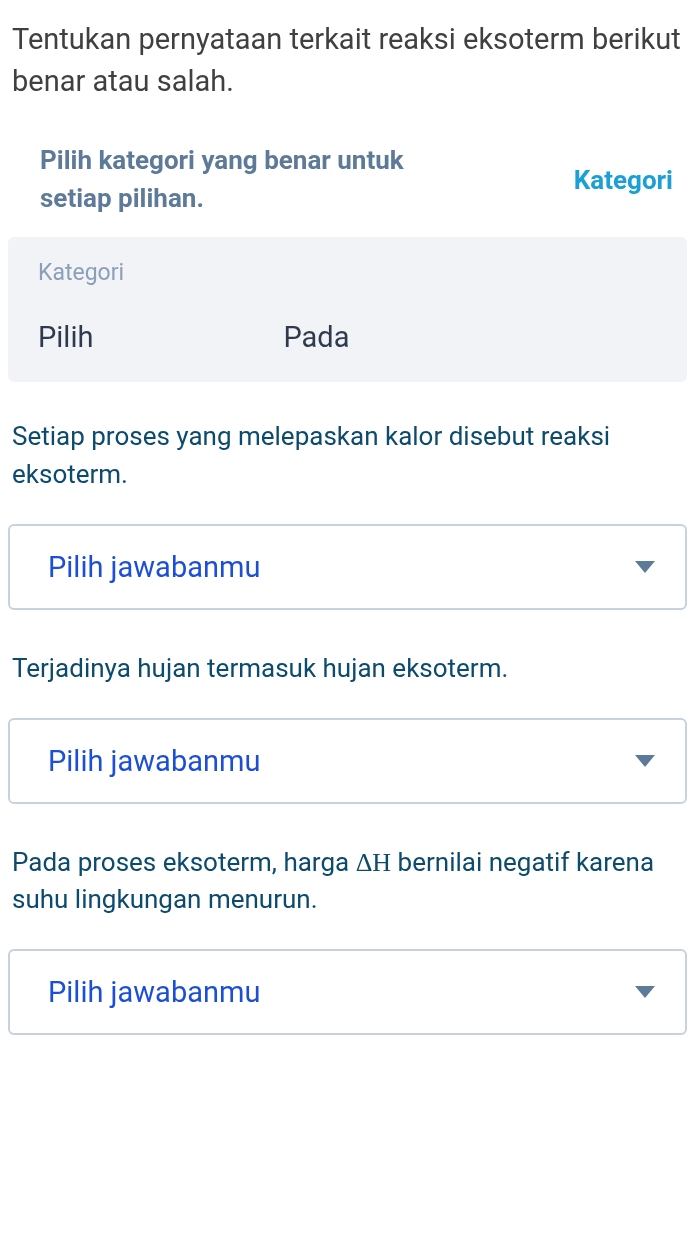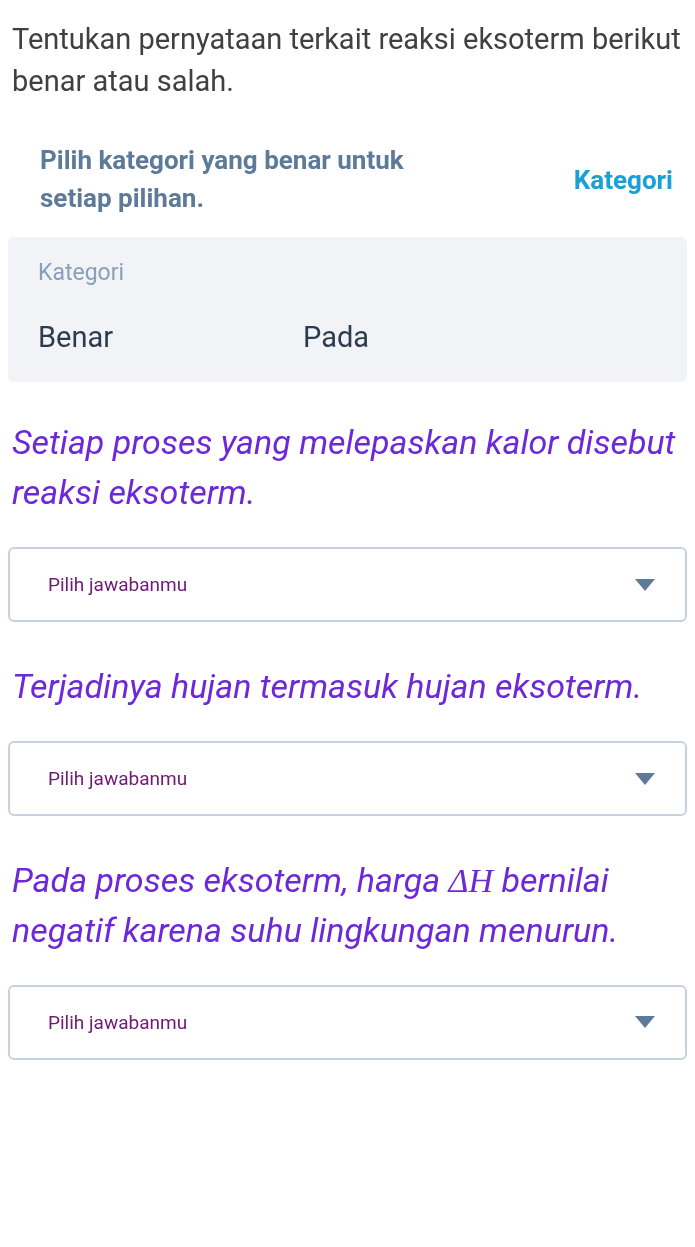--- a/index.html
+++ b/index.html
@@ -56,40 +56,39 @@
   }
   .category-options {
     display: flex;
     gap: 190px;
   }
   .category-option {
     font-size: 29px;
     color: #2e3b4e;
   }
   .statement {
-    font-size: 34px;
-    color: #6d28d9;
+    font-size: 26px;
+    color: #0c4a6e;
     line-height: 1.45;
     margin-bottom: 30px;
     padding: 0 4px;
-    font-style: italic;
   }
   .dropdown {
     border: 2px solid #c6d2df;
     border-radius: 6px;
     padding: 24px 30px 24px 38px;
     display: flex;
     justify-content: space-between;
     align-items: center;
     cursor: pointer;
     margin-bottom: 40px;
   }
   .dropdown-placeholder {
-    font-size: 19px;
-    color: #701a75;
+    font-size: 29px;
+    color: #1d4ed8;
   }
   .dropdown-caret {
     width: 0;
     height: 0;
     border-left: 10px solid transparent;
     border-right: 10px solid transparent;
     border-top: 12px solid #5d7a99;
   }
   .delta {
     font-family: "Times New Roman", serif;
@@ -101,21 +100,21 @@
 <div class="question-text">Tentukan pernyataan terkait reaksi eksoterm berikut benar atau salah.</div>
 
 <div class="instruction-row">
   <div class="instruction-text">Pilih kategori yang benar untuk setiap pilihan.</div>
   <div class="hint-link">Kategori</div>
 </div>
 
 <div class="category-box">
   <div class="category-label">Kategori</div>
   <div class="category-options">
-    <div class="category-option">Benar</div>
+    <div class="category-option">Pilih</div>
     <div class="category-option">Pada</div>
   </div>
 </div>
 
 <div class="statement">Setiap proses yang melepaskan kalor disebut reaksi eksoterm.</div>
 <div class="dropdown">
   <span class="dropdown-placeholder">Pilih jawabanmu</span>
   <span class="dropdown-caret"></span>
 </div>
 

